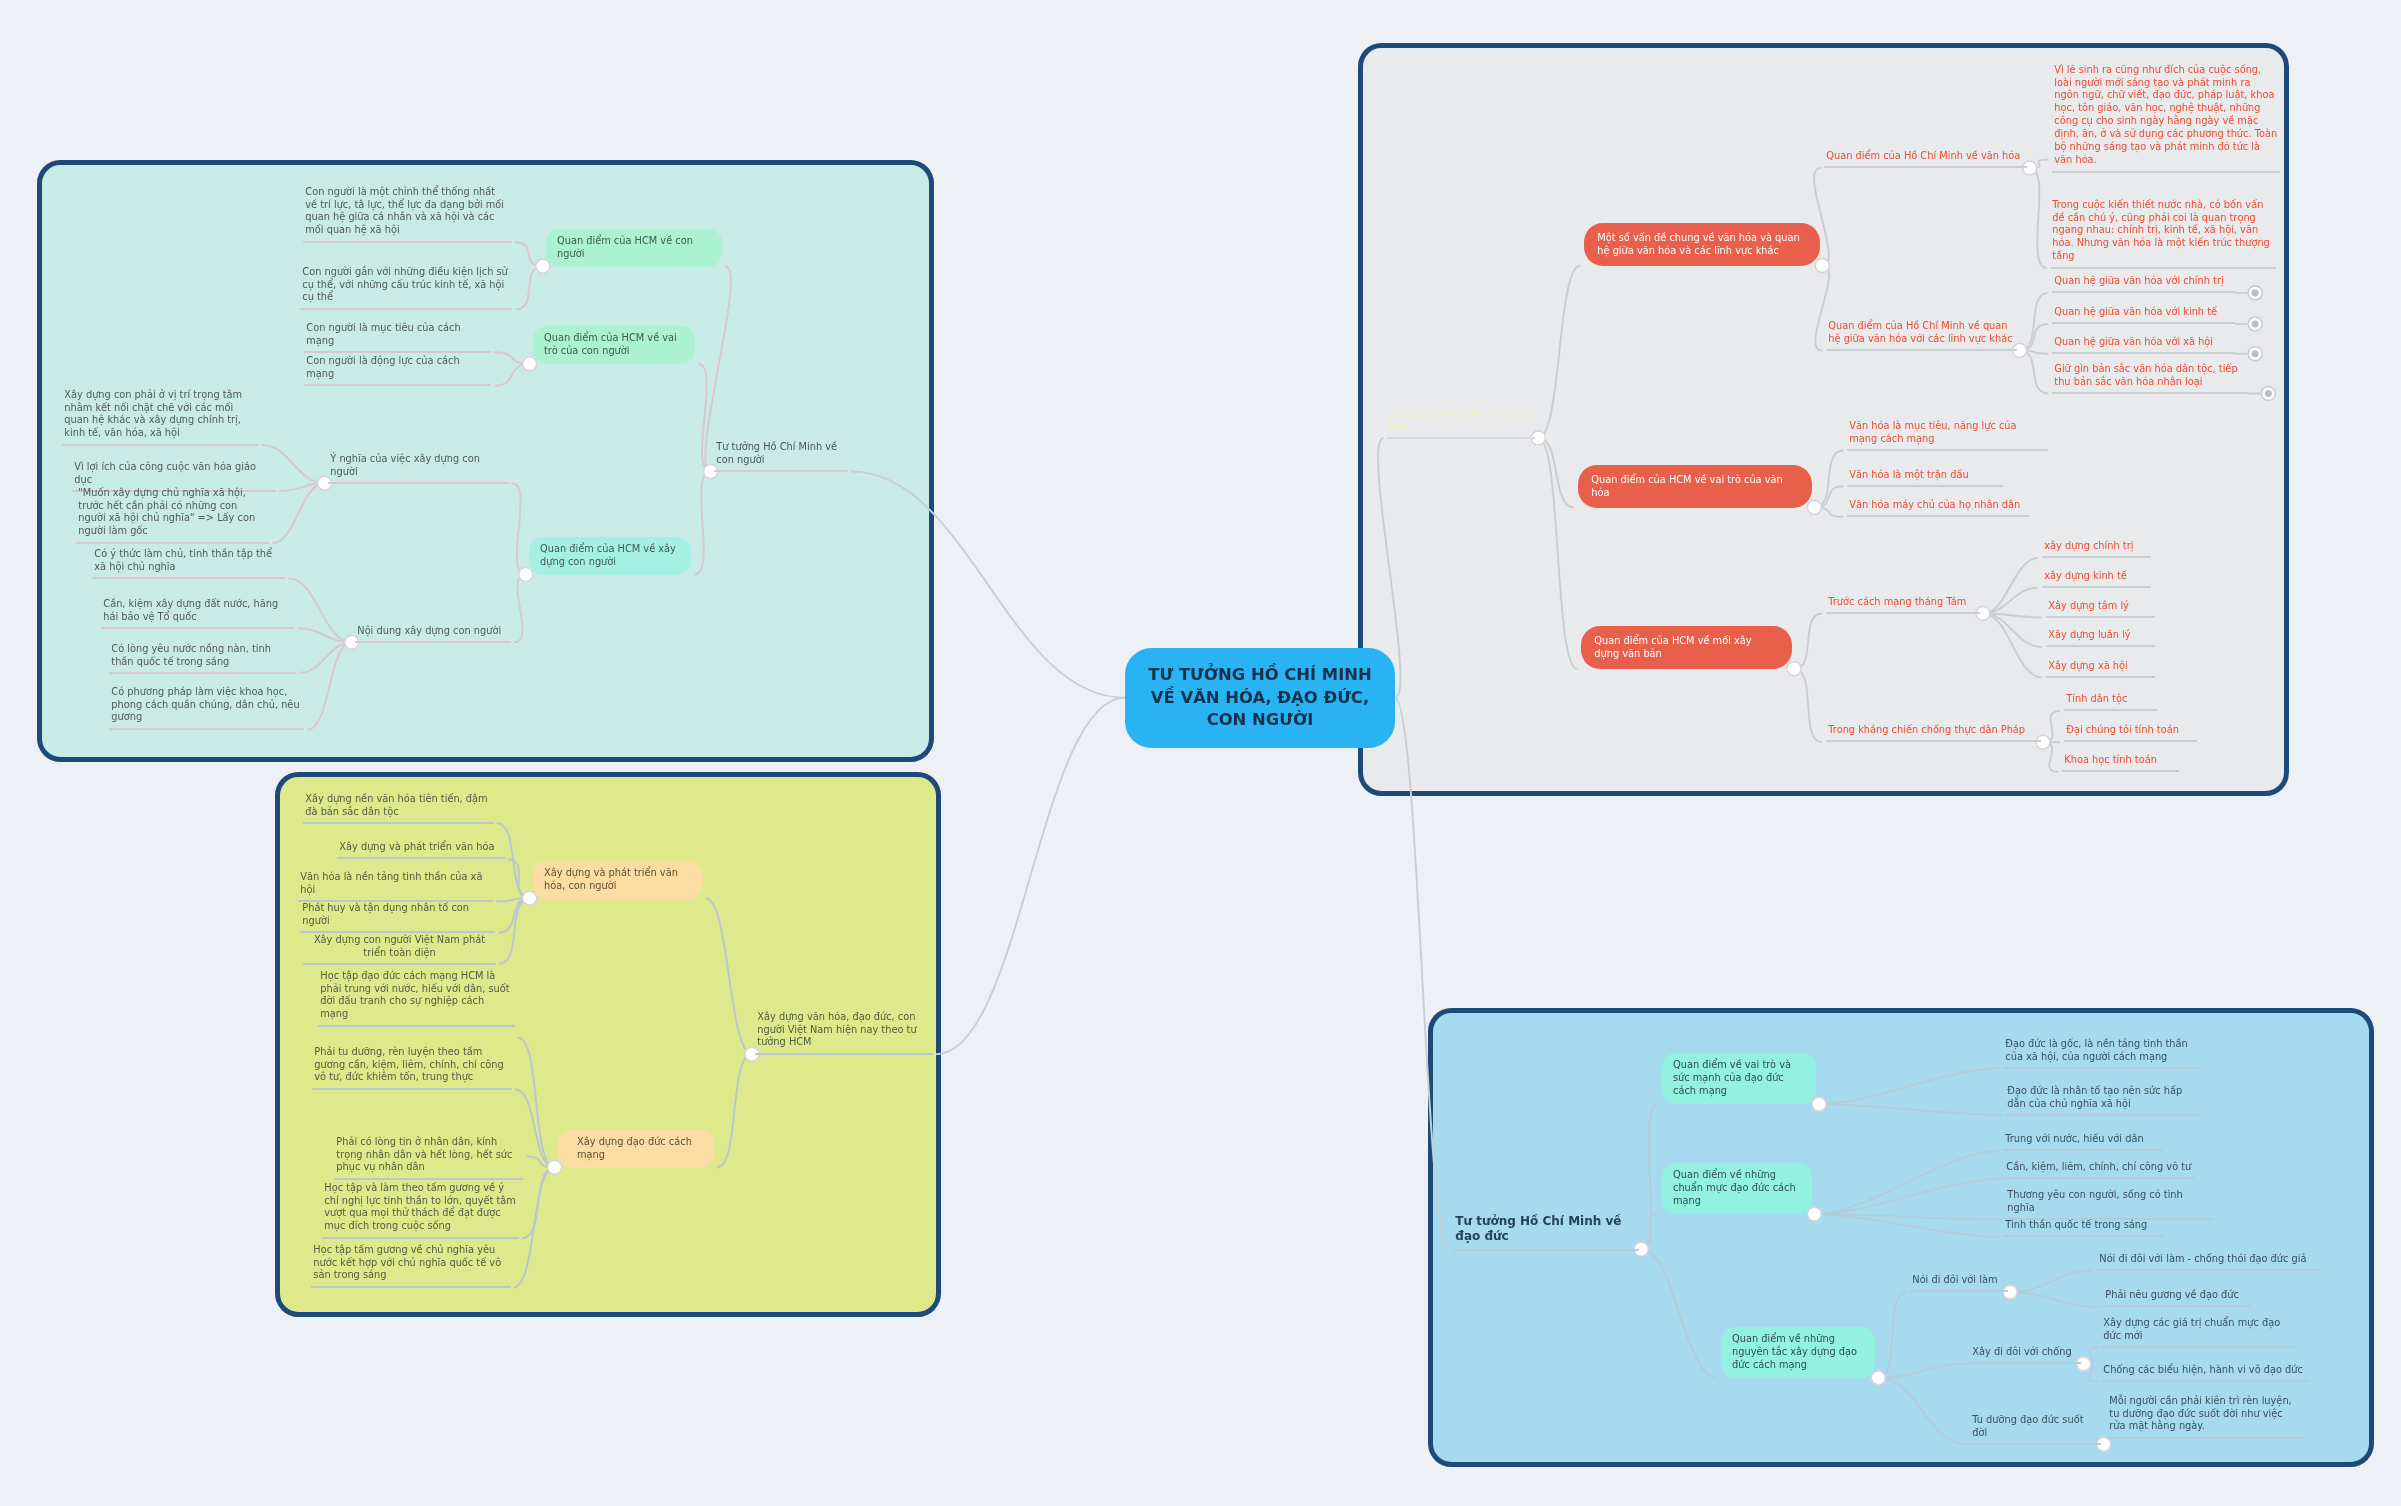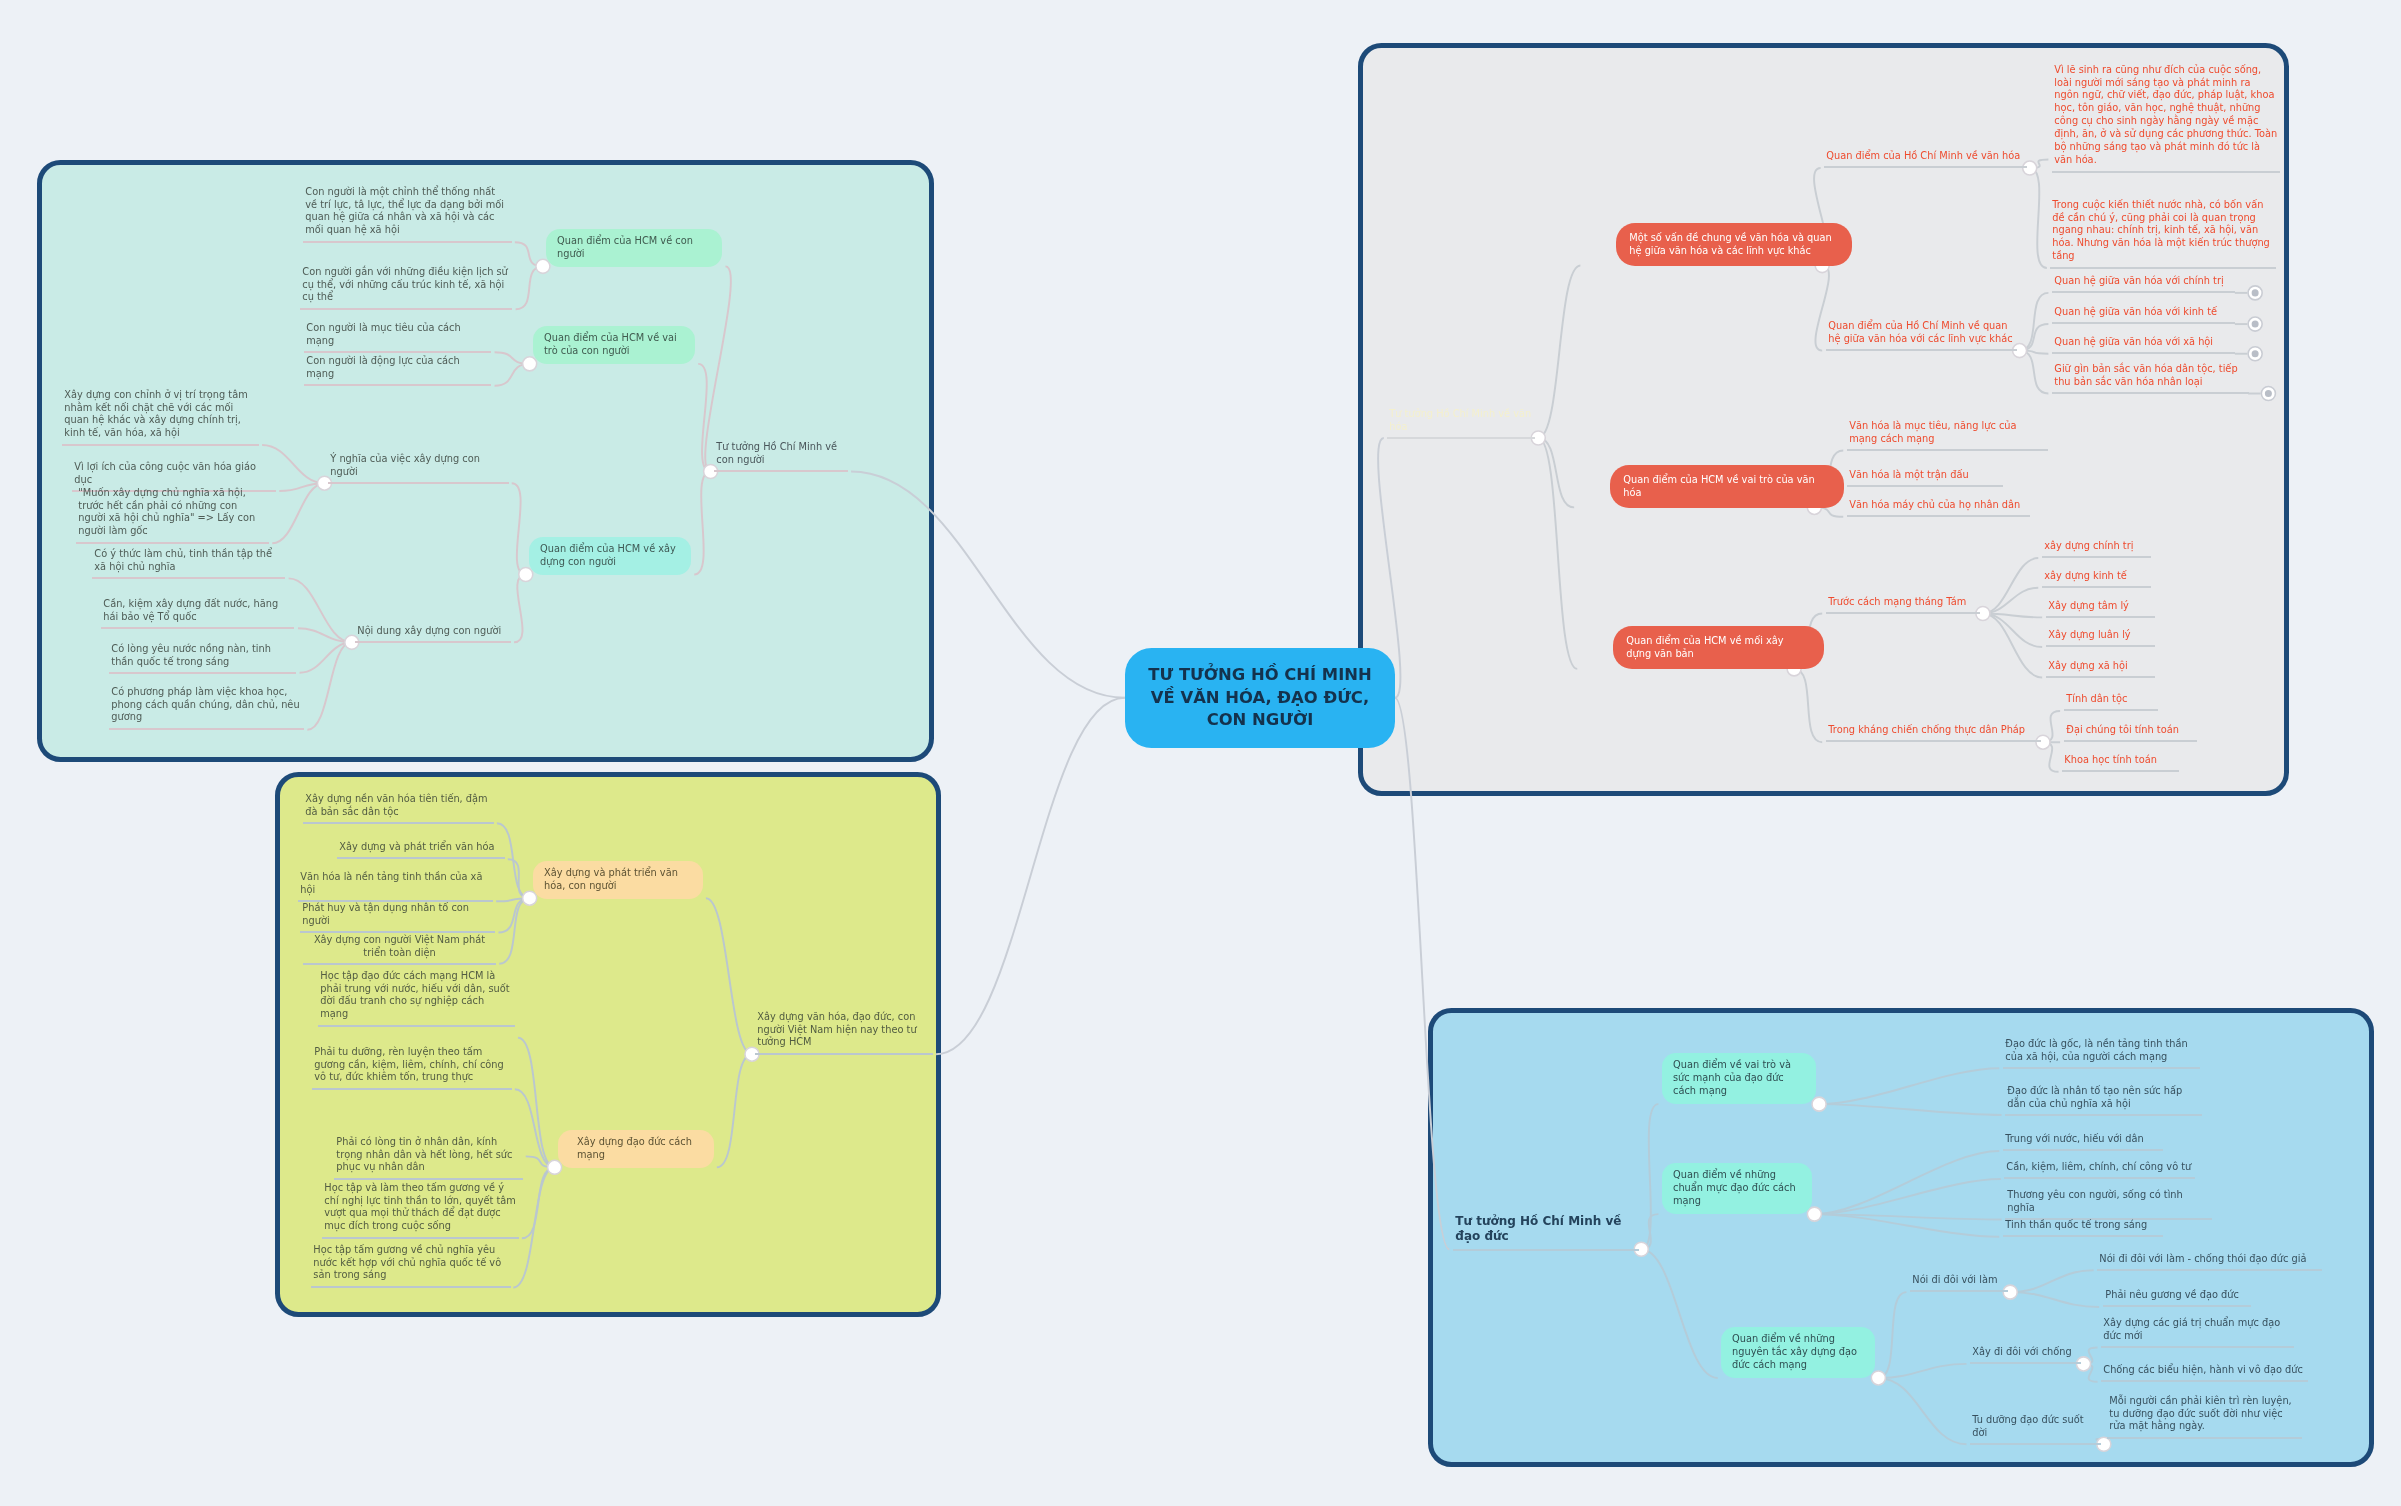--- a/index.html
+++ b/index.html
@@ -26,21 +26,21 @@
   .leaf-br,.lbl-br{color:var(--brtext);border-color:var(--wbr);}
   .root-tl{color:#49555a;border-color:var(--wtl);}
   .root-bl{color:#515c41;border-color:var(--wbl);}
   .root-tr{color:var(--rootfaint);border-color:#d6d8db;}
   .root-br{color:#24435c;font-weight:700;font-size:12px;line-height:1.3;border-color:var(--wbr);}
   .pill{border-radius:14px;padding:6.2px 11px;}
   .pill-mint{background:var(--mint);color:#3f5a4e;}
   .pill-aqua{background:var(--aqua);color:#3f5a55;}
   .pill-orange{background:var(--orange);color:#5c5233;}
   .pill-teal{background:var(--ptl);color:#2f4f52;}
-  .pill-red{background:var(--pred);color:#ffffff;border-radius:19px;padding:8.6px 13.3px;margin-left:32px;}
+  .pill-red{background:var(--pred);color:#ffffff;border-radius:19px;padding:8.6px 13.3px;}
   #center-node{position:absolute;left:1125px;top:648px;width:270px;min-height:100px;z-index:3;
     background:var(--center-bg);color:var(--center-text);border-radius:26.5px;font-weight:700;
     font-size:16.4px;line-height:1.4;display:flex;align-items:center;justify-content:center;
     text-align:center;padding:11px 14px;box-sizing:border-box;}
 </style>
 </head>
 <body>
 
 <div id="canvas">
   <div id="box-tl" class="gbox"></div>
@@ -159,21 +159,21 @@
       <circle cx="2908" cy="504" r="3.5" fill="#b9bec7" stroke="#b9bec7" stroke-width="2"></circle>
     </svg>
   <div id="center-node">TƯ TƯỞNG HỒ CHÍ MINH VỀ VĂN HÓA, ĐẠO ĐỨC, CON NGƯỜI</div>
   <div id="nodes">
       <div id="tl1" class="node leaf leaf-tl" style="left: 303px; top: 184px; width: 209px;">Con người là một chỉnh thể thống nhất về trí lực, tâ lực, thể lực đa dạng bởi mối quan hệ giữa cá nhân và xã hội và các mối quan hệ xã hội</div>
       <div id="tl2" class="node leaf leaf-tl" style="left: 300px; top: 264px; width: 212px;">Con người gắn với những điều kiện lịch sử cụ thể, với những cấu trúc kinh tế, xã hội cụ thể</div>
       <div id="tl_p1" class="node pill pill-mint" style="left: 546px; top: 229px; width: 176px;">Quan điểm của HCM về con người</div>
       <div id="tl3" class="node leaf leaf-tl" style="left: 304px; top: 320px; width: 187px;">Con người là mục tiêu của cách mạng</div>
       <div id="tl4" class="node leaf leaf-tl" style="left: 304px; top: 353px; width: 187px;">Con người là động lực của cách mạng</div>
       <div id="tl_p2" class="node pill pill-mint" style="left: 533px; top: 326px; width: 162px;">Quan điểm của HCM về vai trò của con người</div>
-      <div id="tl5" class="node leaf leaf-tl" style="left: 62px; top: 387px; width: 197px;">Xây dựng con chỉnh ở vị trí trọng tâm nhằm kết nối chặt chẽ với các mối quan hệ khác và xây dựng chính trị, kinh tế, văn hóa, xã hội</div>
+      <div id="tl5" class="node leaf leaf-tl" style="left: 62px; top: 387px; width: 197px;">Xây dựng con phải ở vị trí trọng tâm nhằm kết nối chặt chẽ với các mối quan hệ khác và xây dựng chính trị, kinh tế, văn hóa, xã hội</div>
       <div id="tl6" class="node leaf leaf-tl" style="left: 72px; top: 459px; width: 204px;">Vì lợi ích của công cuộc văn hóa giáo dục</div>
       <div id="tl_l1" class="node lbl lbl-tl" style="left: 328px; top: 451px; width: 181px;">Ý nghĩa của việc xây dựng con người</div>
       <div id="tl7" class="node leaf leaf-tl" style="left: 76px; top: 485px; width: 193px;">"Muốn xây dựng chủ nghĩa xã hội, trước hết cần phải có những con người xã hội chủ nghĩa" =&gt; Lấy con người làm gốc</div>
       <div id="tl8" class="node leaf leaf-tl" style="left: 92px; top: 546px; width: 193px;">Có ý thức làm chủ, tinh thần tập thể xã hội chủ nghĩa</div>
       <div id="tl9" class="node leaf leaf-tl" style="left: 101px; top: 596px; width: 193px;">Cần, kiệm xây dựng đất nước, hăng hái bảo vệ Tổ quốc</div>
       <div id="tl10" class="node leaf leaf-tl" style="left: 109px; top: 641px; width: 187px;">Có lòng yêu nước nồng nàn, tinh thần quốc tế trong sáng</div>
       <div id="tl11" class="node leaf leaf-tl" style="left: 109px; top: 684px; width: 195px;">Có phương pháp làm việc khoa học, phong cách quần chúng, dân chủ, nêu gương</div>
       <div id="tl_l2" class="node lbl lbl-tl" style="left: 355px; top: 623px; width: 156px;">Nội dung xây dựng con người</div>
       <div id="tl_p3" class="node pill pill-aqua" style="left: 529px; top: 537px; width: 162px;">Quan điểm của HCM về xây dựng con người</div>
       <div id="tl_root" class="node root root-tl" style="left: 714px; top: 439px; width: 134px;">Tư tưởng Hồ Chí Minh về con người</div>

